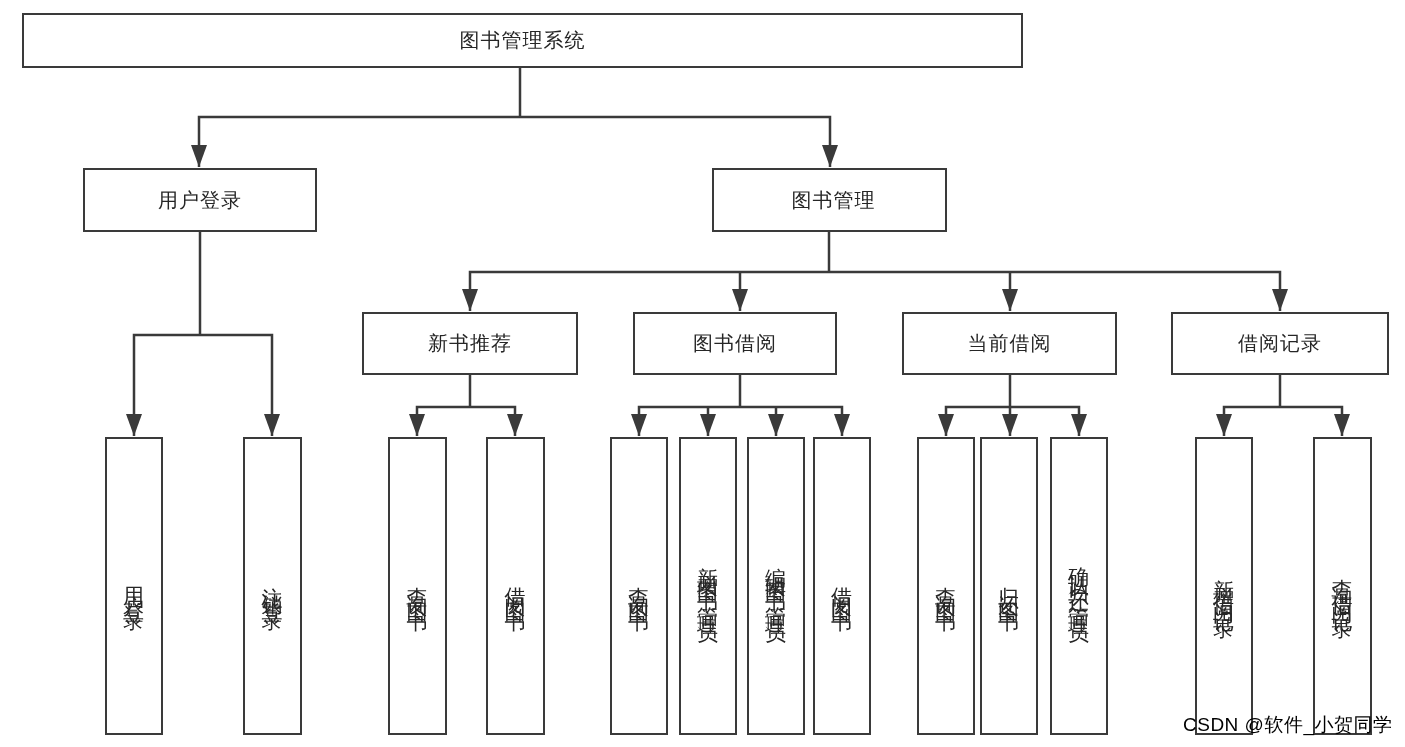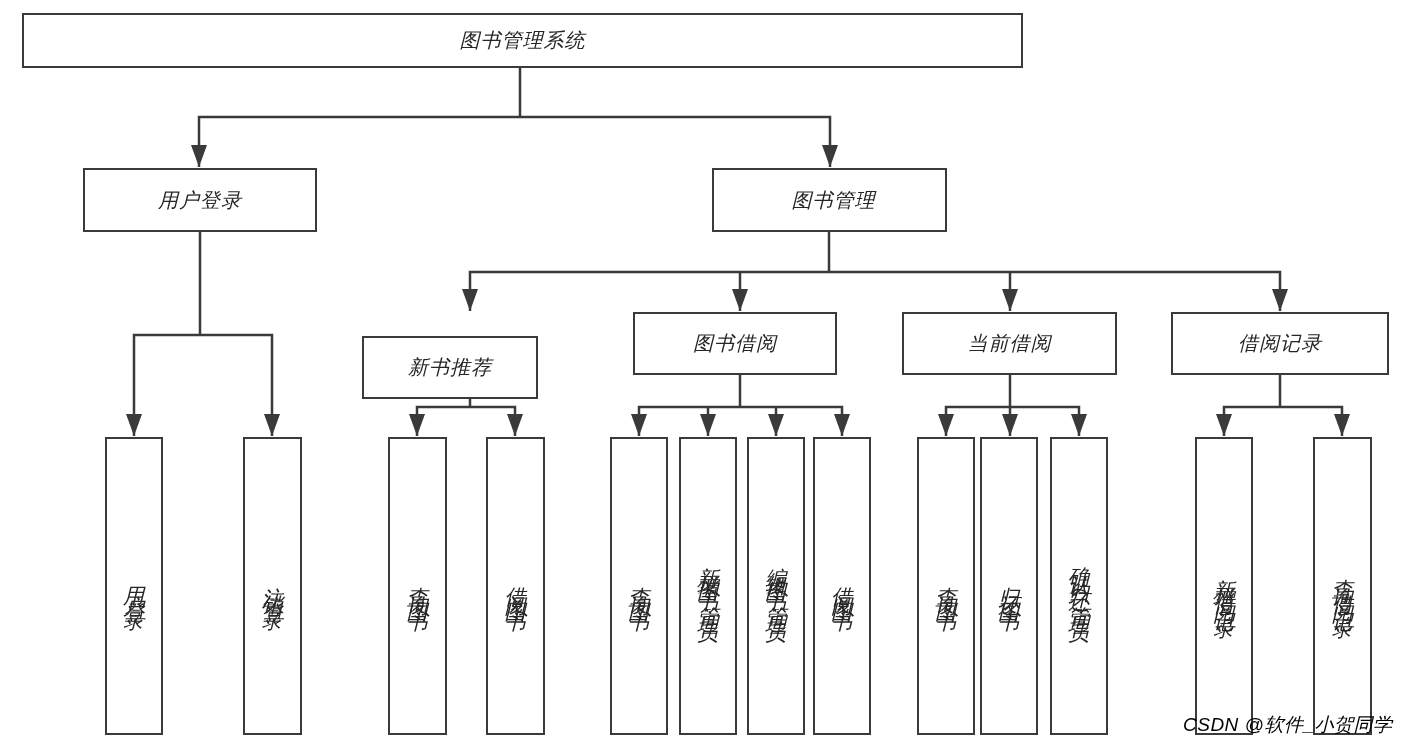--- a/index.html
+++ b/index.html
@@ -5,21 +5,20 @@
   * { margin: 0; padding: 0; box-sizing: border-box; }
   html, body { background: #ffffff; }
   body { font-family: "Liberation Sans", "DejaVu Sans", sans-serif; }
 
   #canvas {
     position: relative;
     width: 1405px;
     height: 747px;
     background: #ffffff;
     overflow: hidden;
-    font-style: italic;
   }
 
   #connector-layer {
     position: absolute;
     left: 0; top: 0;
     width: 1405px;
     height: 747px;
     pointer-events: none;
   }
 
@@ -124,21 +123,21 @@
       <polygon class="arrow" points="1216,414 1232,414 1224,436"></polygon>
       <polygon class="arrow" points="1334,414 1350,414 1342,436"></polygon>
     </g>
   </svg>
 
   <div class="node" style="left:22px; top:13px; width:1001px; height:55px;">图书管理系统</div>
 
   <div class="node" style="left:83px; top:168px; width:234px; height:64px;">用户登录</div>
   <div class="node" style="left:712px; top:168px; width:235px; height:64px;padding-left:8px;">图书管理</div>
 
-  <div class="node" style="left:362px; top:312px; width:176px; height:63px;margin-top:24px;">新书推荐</div>
+  <div class="node" style="left:362px; top:312px; width:216px; height:63px;">新书推荐</div>
   <div class="node" style="left:633px; top:312px; width:204px; height:63px;">图书借阅</div>
   <div class="node" style="left:902px; top:312px; width:215px; height:63px;">当前借阅</div>
   <div class="node" style="left:1171px; top:312px; width:218px; height:63px;">借阅记录</div>
 
   <div class="node leaf" style="left:105px; top:437px; width:58px; height:298px;">用户登录</div>
   <div class="node leaf" style="left:243px; top:437px; width:59px; height:298px;">注销登录</div>
 
   <div class="node leaf" style="left:388px; top:437px; width:59px; height:298px;">查询图书</div>
   <div class="node leaf" style="left:486px; top:437px; width:59px; height:298px;">借阅图书</div>
 

